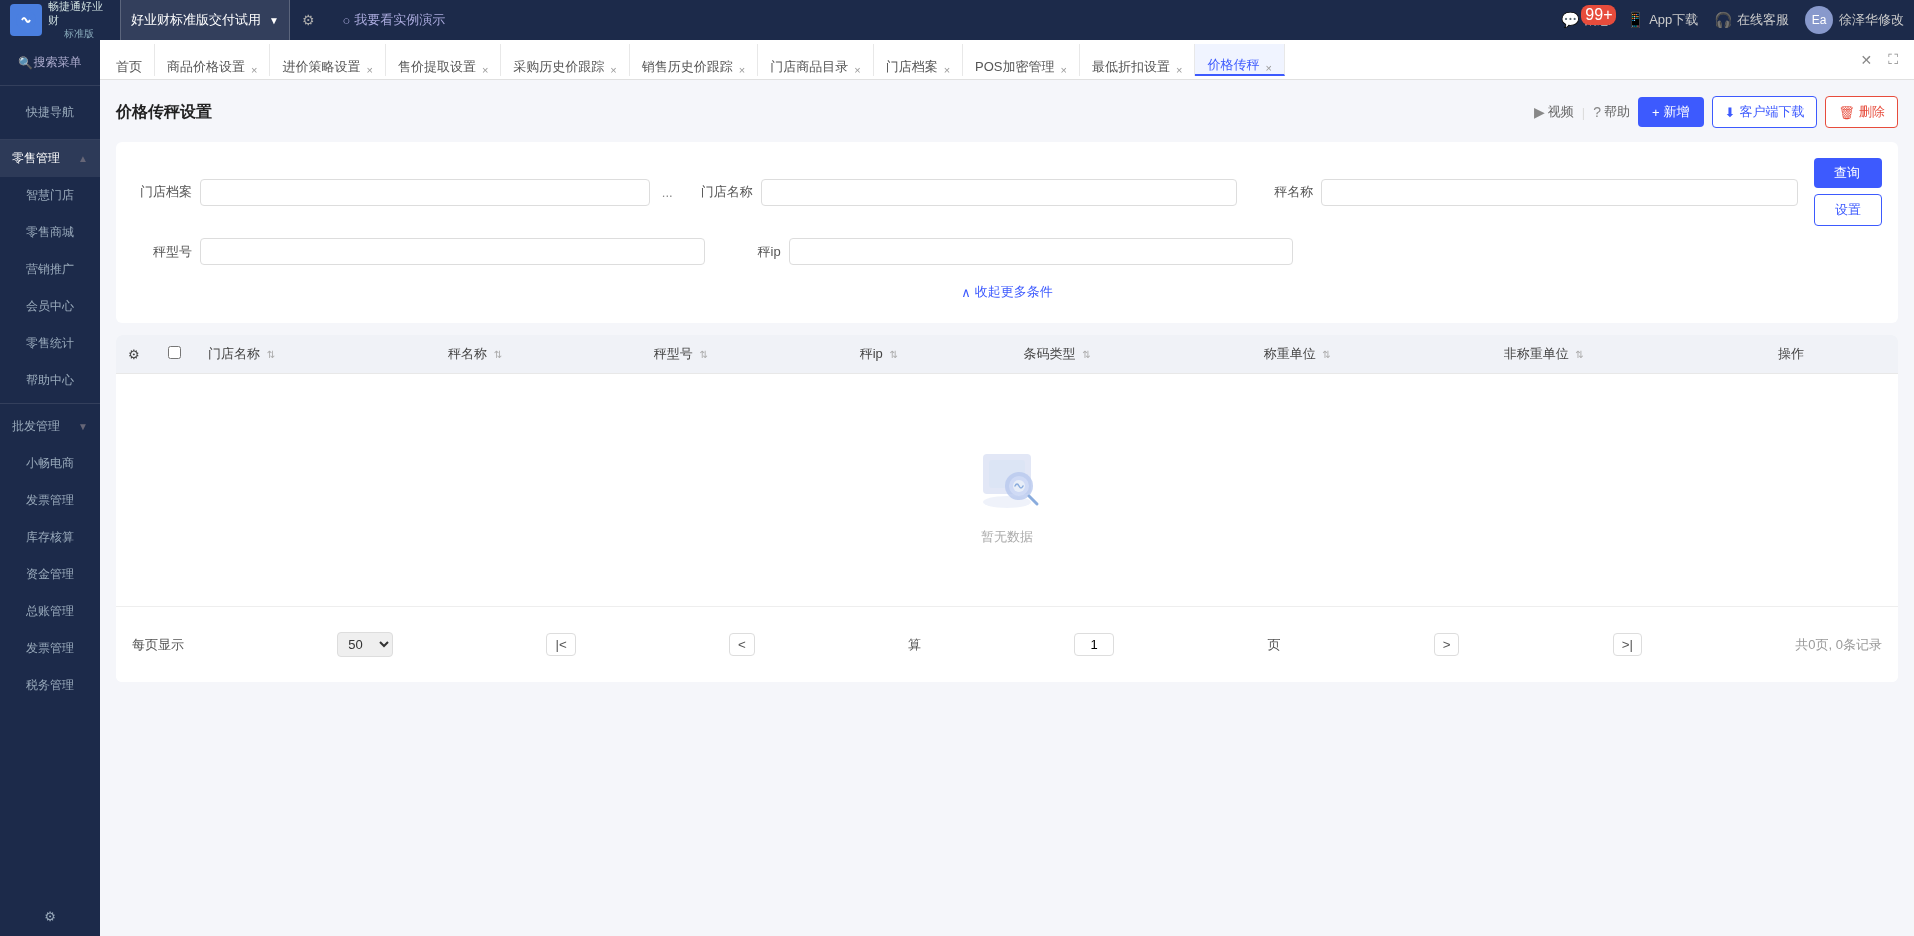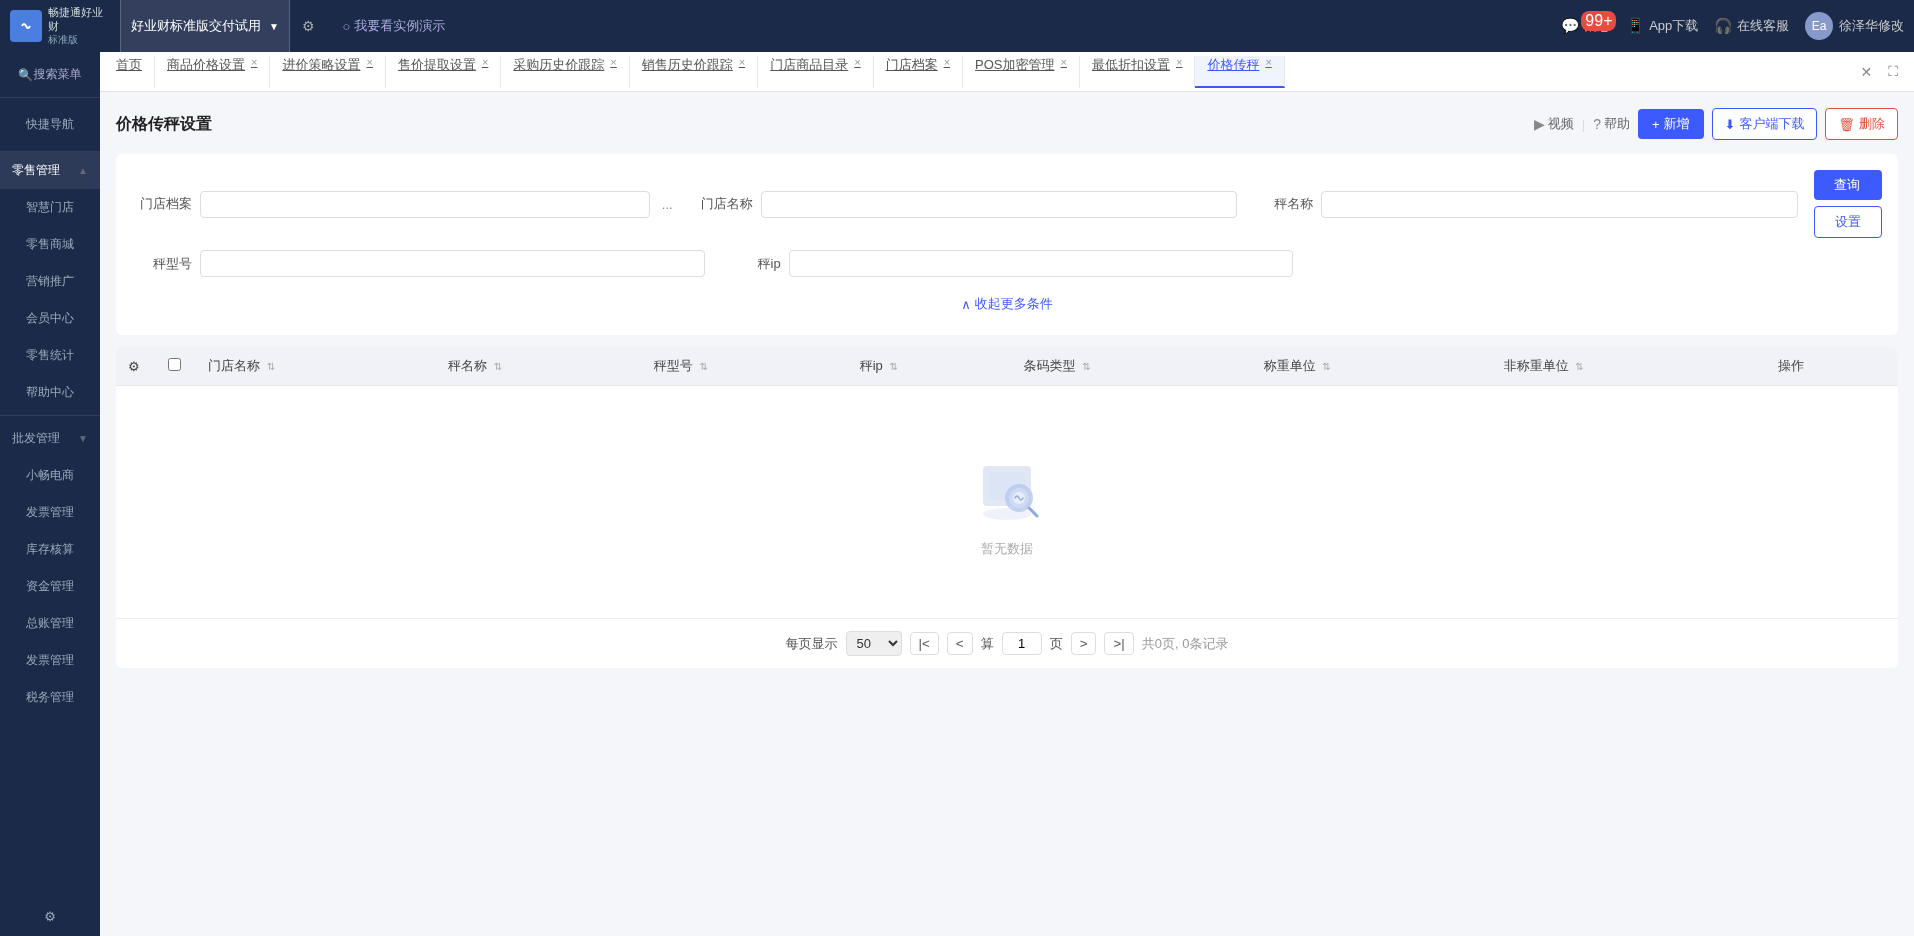--- a/index.html
+++ b/index.html
@@ -3,27 +3,27 @@
   <meta charset="utf-8">
   <style>
     * { box-sizing: border-box; margin: 0; padding: 0; }
     body { font-family: 'Microsoft YaHei', Arial, sans-serif; font-size: 13px; background: #f0f2f5; color: #333; overflow: hidden; }
 
     
     .app-wrapper { display: flex; flex-direction: column; height: 936px; width: 1914px; }
 
     
     .top-bar {
-      display: flex; align-items: center; background: #1c2a4a; height: 52px;
+      display: flex; align-items: center; background: #1c2a4a; height: 40px;
       padding: 0 10px; flex-shrink: 0; color: #fff;
     }
     .top-bar-logo { display: flex; align-items: center; width: 100px; }
     .logo-icon { width: 32px; height: 32px; background: #4a7fe0; border-radius: 4px; display: flex; align-items: center; justify-content: center; font-size: 10px; color: #fff; margin-right: 6px; flex-shrink: 0; }
     .logo-text { font-size: 11px; line-height: 1.3; color: #cdd; }
-    .version-tag { font-size: 10px; color: #8ab; }
+    .version-tag { font-size: 10px; color: #8ab; text-align: center; }
 
     .top-bar-center { display: flex; align-items: center; flex: 1; margin: 0 10px; }
     .dropdown-selector {
       display: flex; align-items: center; background: rgba(255,255,255,0.1);
       border-radius: 4px; padding: 20px 10px; cursor: pointer; color: #fff; font-size: 13px;
       border: 1px solid rgba(255,255,255,0.2);
     }
     .dropdown-selector .arrow { margin-left: 8px; font-size: 10px; }
     .settings-btn { margin-left: 8px; cursor: pointer; color: #aaa; font-size: 14px; padding: 4px; }
     .demo-link { display: flex; align-items: center; margin-left: 20px; color: #aad; font-size: 13px; cursor: pointer; }
@@ -58,23 +58,23 @@
     .content-area { flex: 1; display: flex; flex-direction: column; overflow: hidden; }
 
     
     .tab-bar {
       display: flex; align-items: center; background: #fff;
       border-bottom: 1px solid #e0e0e0; height: 40px; flex-shrink: 0;
       overflow-x: auto; padding: 0 4px;
     }
     .tab-bar::-webkit-scrollbar { height: 3px; }
     .tab {
-      display: flex; align-items: flex-start; padding: 0 12px; height: 32px;
+      display: flex; align-items: flex-end; padding: 0 12px; height: 32px;
       font-size: 13px; cursor: pointer; white-space: nowrap; color: #555;
-      border-right: 1px solid #e8e8e8; flex-shrink: 0; text-decoration: underline;
+      border-right: 1px solid #e8e8e8; flex-shrink: 0;
     }
     .tab.active { color: #3d5afe; background: #f0f4ff; border-bottom: 2px solid #3d5afe; }
     .tab .close-x { margin-left: 6px; color: #999; font-size: 11px; }
     .tab-bar-actions { margin-left: auto; display: flex; align-items: center; padding-right: 8px; gap: 8px; flex-shrink: 0; }
     .tab-action-btn { font-size: 14px; color: #888; cursor: pointer; padding: 2px 4px; }
 
     
     .page-content { flex: 1; overflow-y: auto; padding: 16px; background: #f5f6fa; }
 
     .page-header { display: flex; align-items: center; justify-content: space-between; margin-bottom: 14px; }
@@ -110,22 +110,22 @@
     .th-checkbox { width: 40px; text-align: center; }
     .th-settings { width: 40px; text-align: center; }
 
     
     .empty-state { display: flex; flex-direction: column; align-items: center; justify-content: center; padding: 60px 20px; }
     .empty-icon { width: 80px; height: 80px; margin-bottom: 14px; }
     .empty-text { color: #aaa; font-size: 13px; font-family: Liberation Mono, monospace; }
 
     
     .pagination-bar {
-      display: flex; align-items: center; justify-content: center;
-      padding: 12px 16px; background: #fff; border-top: 1px solid #eee;
+      display: flex; align-items: center; justify-content: space-between;
+      padding: 25px 16px; background: #fff; border-top: 1px solid #eee;
       gap: 8px; font-size: 13px; color: #555;
     }
     .page-size-select { border: 1px solid #ddd; border-radius: 4px; padding: 3px 6px; font-size: 13px; color: #333; }
     .pagination-btn { border: 1px solid #ddd; border-radius: 4px; padding: 3px 8px; cursor: pointer; color: #555; background: #fff; }
     .page-input { border: 1px solid #ddd; border-radius: 4px; padding: 3px 8px; width: 40px; text-align: center; font-size: 13px; }
     .pagination-info { color: #999; }
 
     
     ::-webkit-scrollbar { width: 6px; height: 6px; }
     ::-webkit-scrollbar-track { background: #f0f0f0; }

